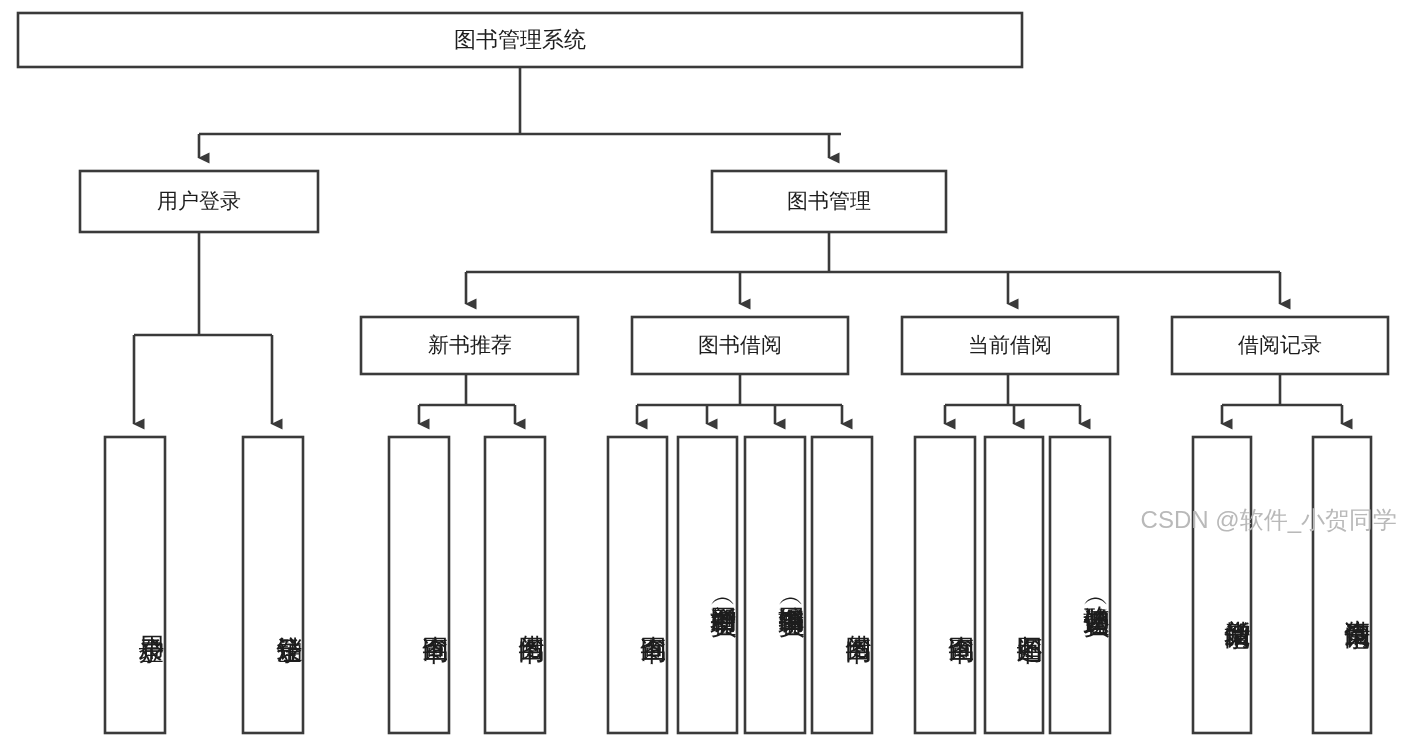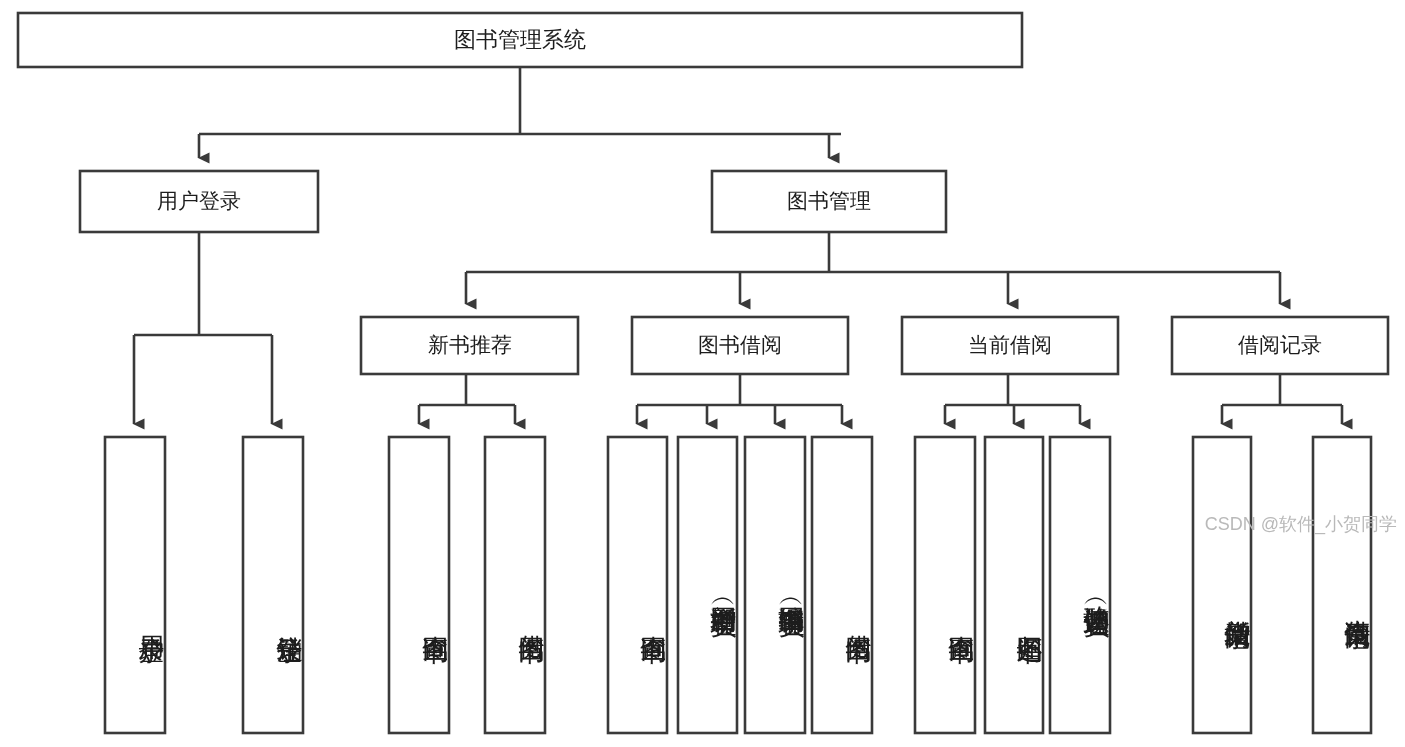--- a/index.html
+++ b/index.html
@@ -65,21 +65,21 @@
     color: #1d1d1d;
     letter-spacing: 1px;
     white-space: nowrap;
     pointer-events: none;
   }
   .watermark {
     position: absolute;
     right: 8px;
     bottom: 6px;
     font-family: "Liberation Sans", "DejaVu Sans", sans-serif;
-    font-size: 18px;
+    font-size: 24px;
     color: #b9b9b9;
     white-space: nowrap;
   }
 </style>
 </head>
 <body>
 
 <div id="diagram-root">
 
   <svg class="diagram" viewBox="0 0 1405 747">

